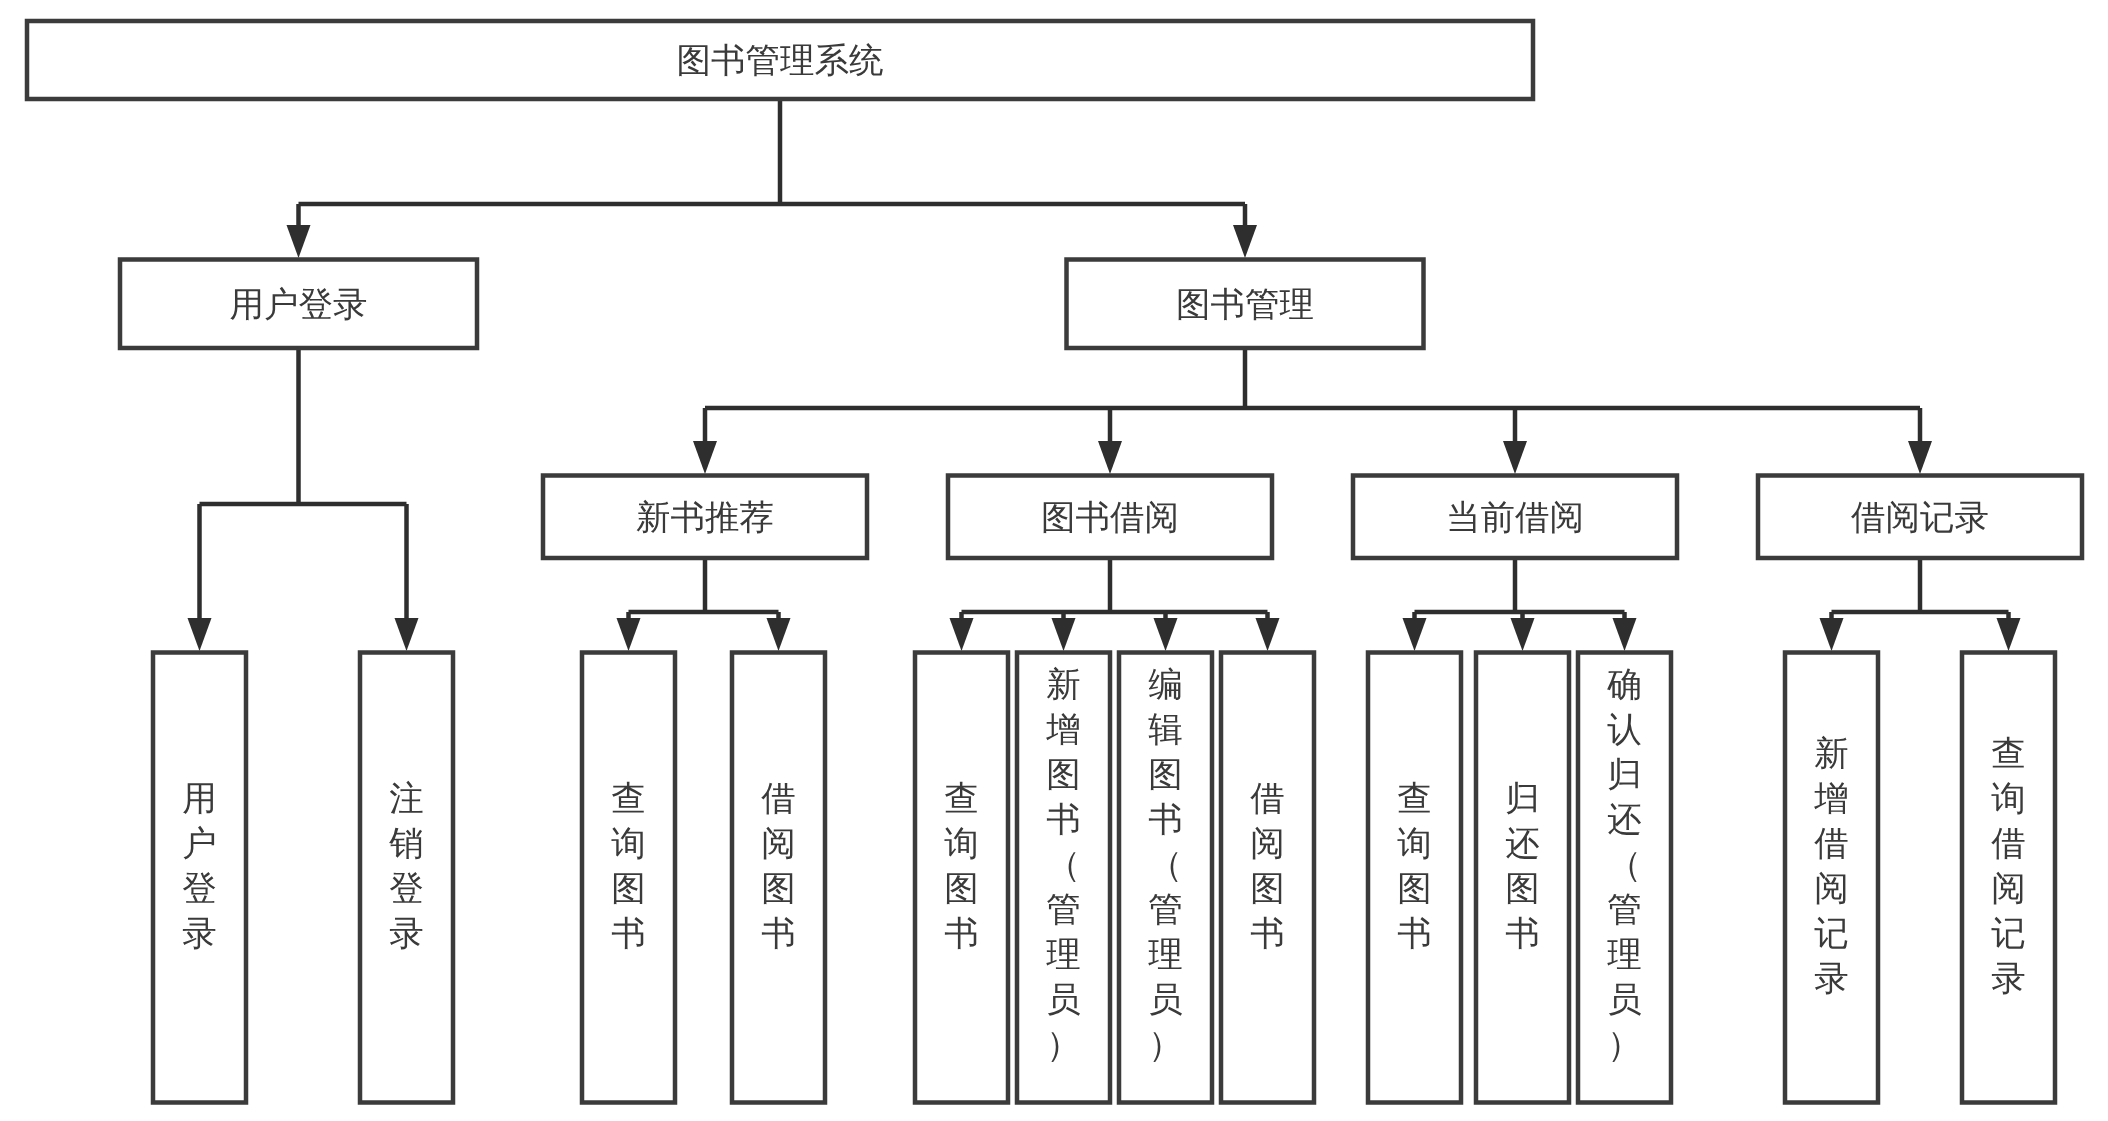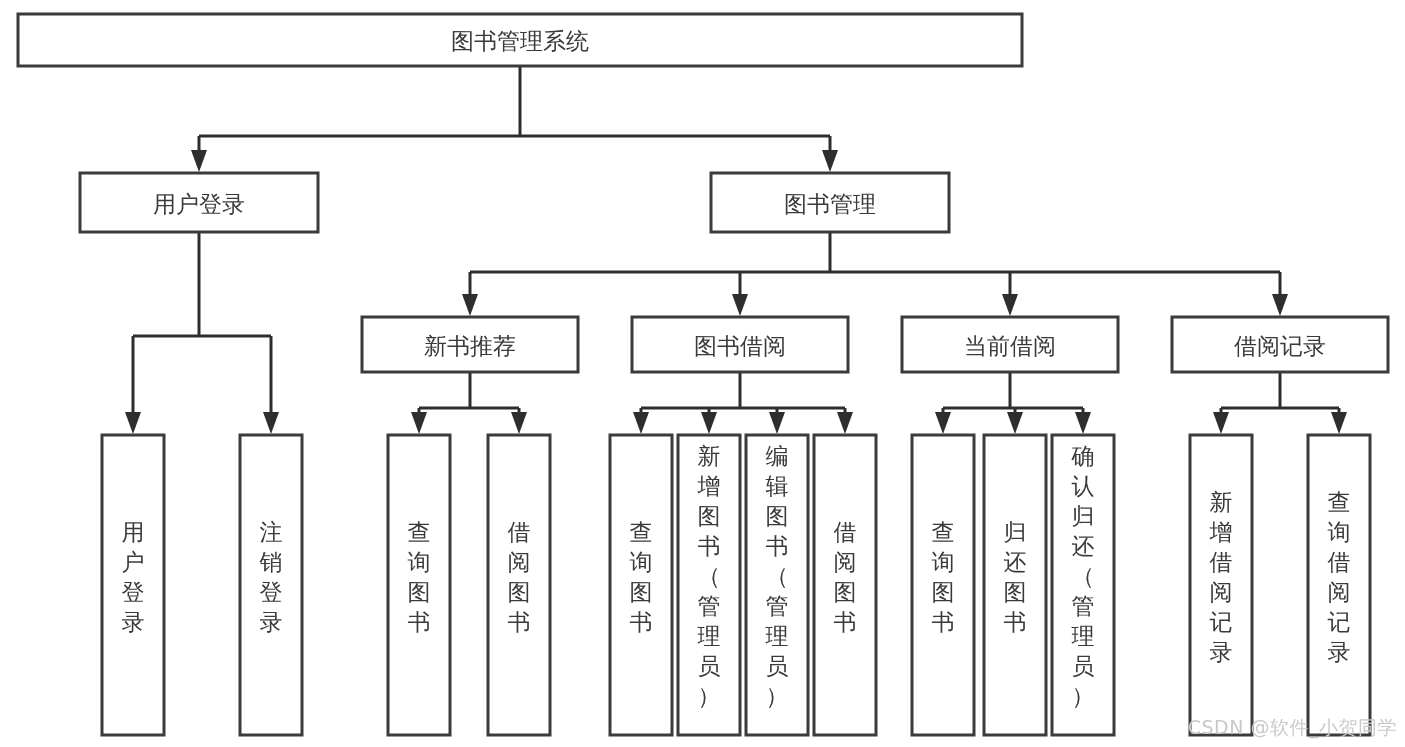--- a/index.html
+++ b/index.html
@@ -218,14 +218,13 @@
         <g>
           <rect x="1190" y="435" width="62" height="300" class="node-box"></rect>
           <text x="1221" y="510" class="node-label-vertical"><tspan x="1221" dy="0">新</tspan><tspan x="1221" dy="30">增</tspan><tspan x="1221" dy="30">借</tspan><tspan x="1221" dy="30">阅</tspan><tspan x="1221" dy="30">记</tspan><tspan x="1221" dy="30">录</tspan></text>
         </g>
         <g>
           <rect x="1308" y="435" width="62" height="300" class="node-box"></rect>
           <text x="1339" y="510" class="node-label-vertical"><tspan x="1339" dy="0">查</tspan><tspan x="1339" dy="30">询</tspan><tspan x="1339" dy="30">借</tspan><tspan x="1339" dy="30">阅</tspan><tspan x="1339" dy="30">记</tspan><tspan x="1339" dy="30">录</tspan></text>
         </g>
       </g>
   </svg>
-  <div class="watermark">CSDN @软件_小贺同学</div>
 </div>
 
 </body></html>

